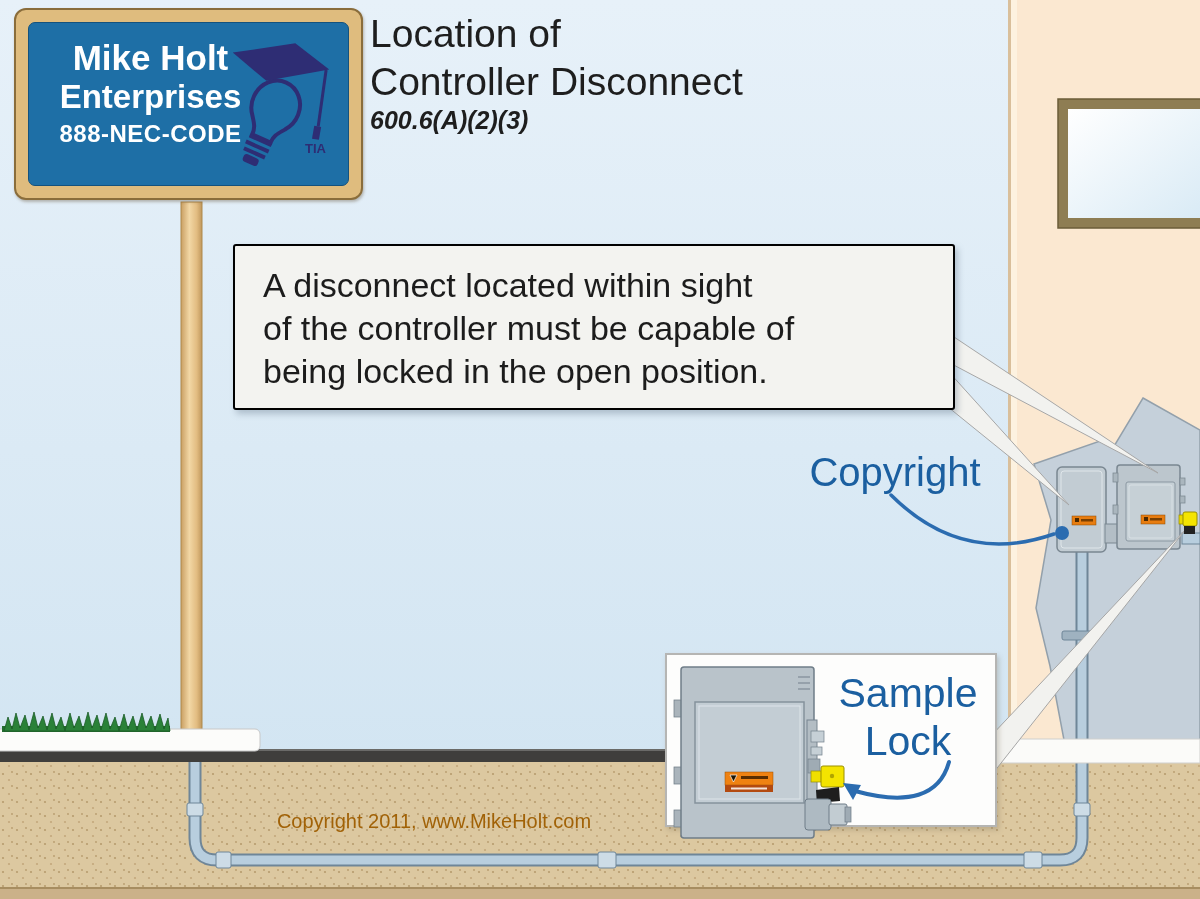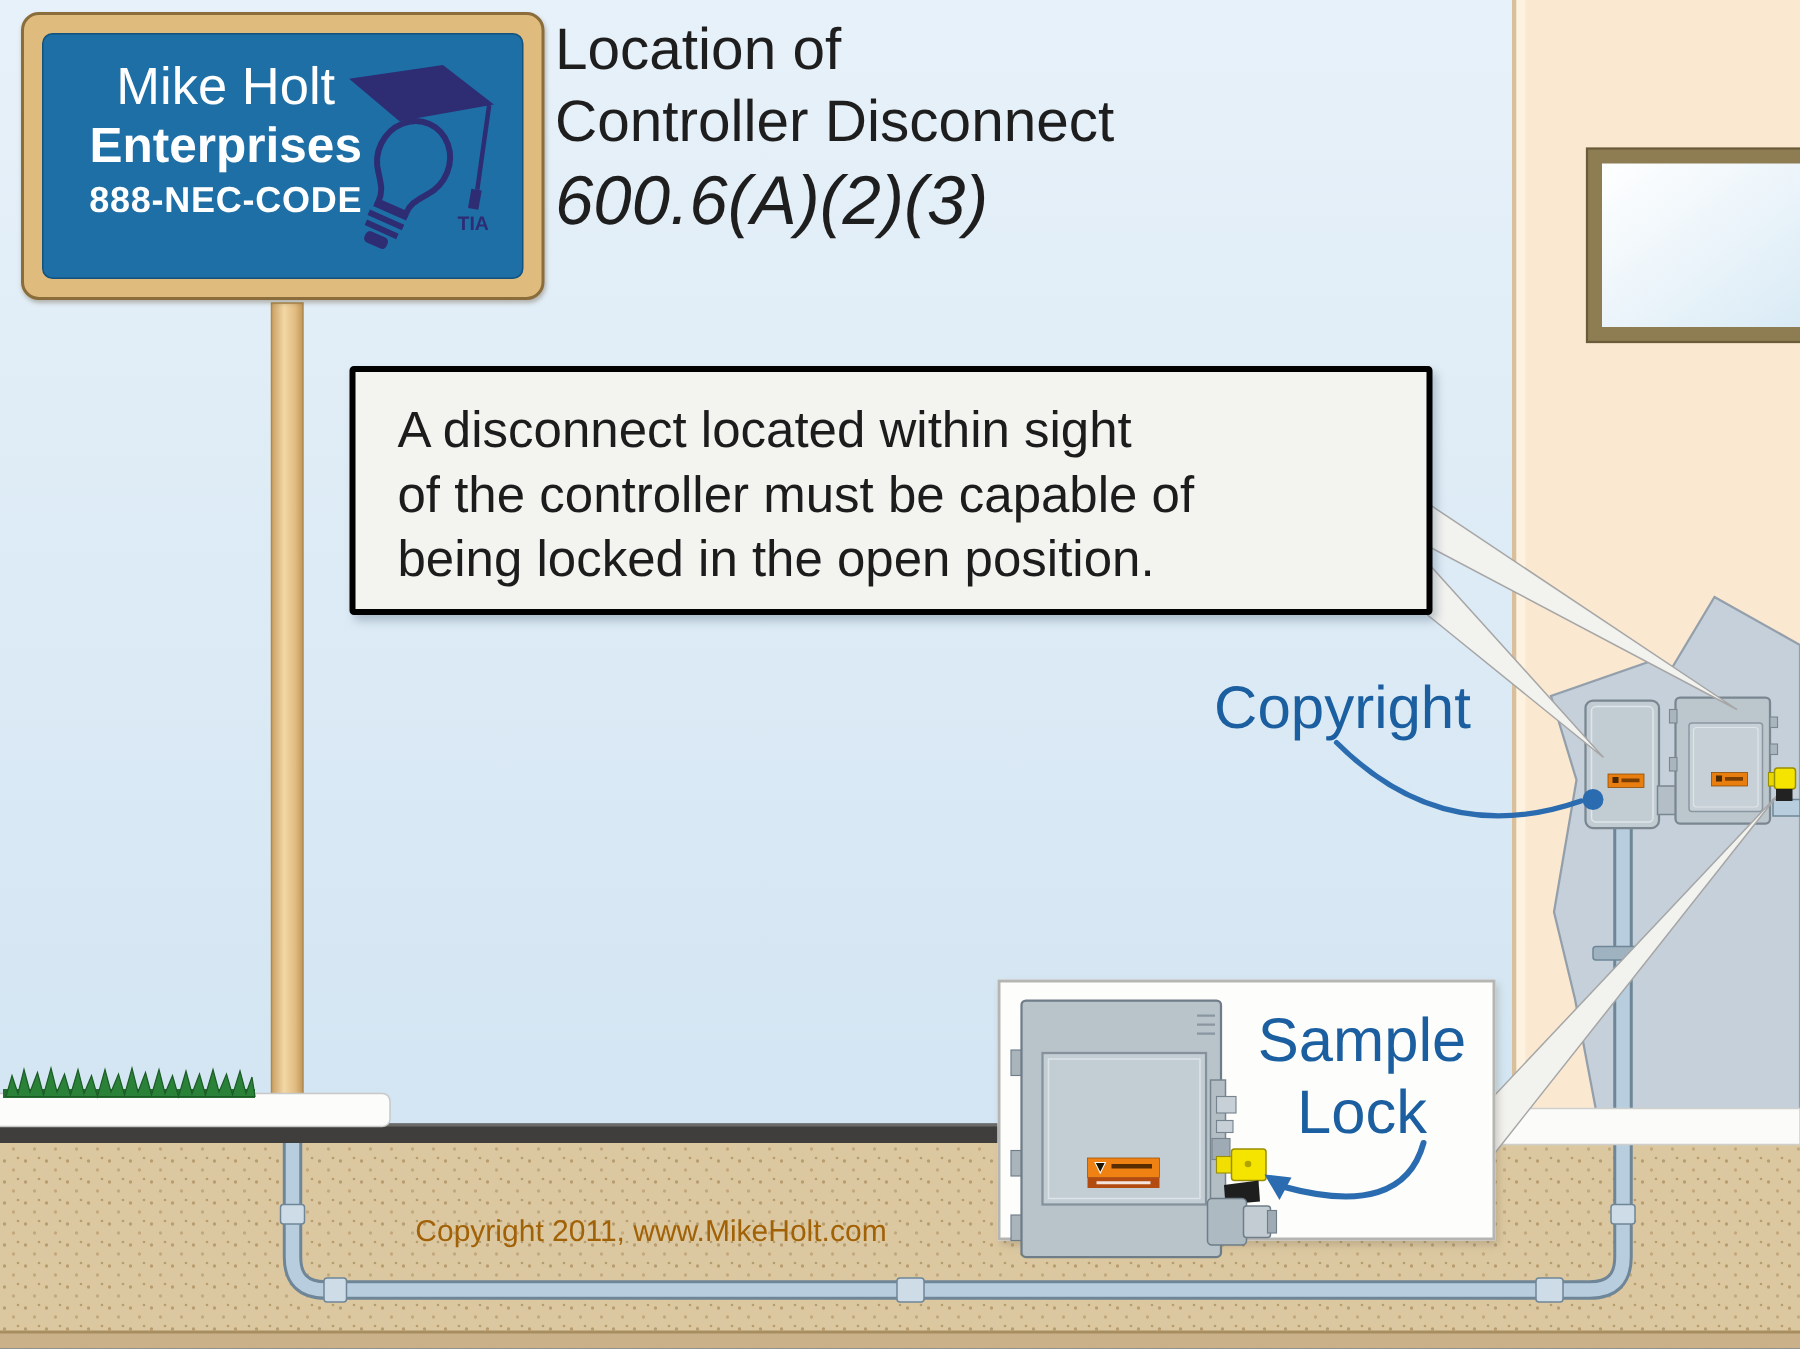--- a/index.html
+++ b/index.html
@@ -14,32 +14,32 @@
   .sign{
     left:14px;top:8px;width:345px;height:188px;
     background:#dfbc7e;border:2px solid #8a6d3b;border-radius:12px;
     box-shadow:1px 2px 3px rgba(90,70,40,.35);
   }
   .sign-inner{
     position:absolute;left:12px;top:12px;right:12px;bottom:12px;
     background:#1e6fa6;border:1px solid #14527e;border-radius:7px;
   }
   .sign-text{position:absolute;left:14px;top:14px;width:215px;text-align:center;color:#ffffff;}
-  .sign-l1{font-size:35px;font-weight:normal;line-height:1.18;}
+  .sign-l1{font-size:35px;font-weight:bold;line-height:1.18;}
   .sign-l2{font-size:33px;font-weight:bold;line-height:1.18;}
   .sign-l3{font-size:24px;font-weight:bold;line-height:1.4;letter-spacing:.5px;}
   .sign-logo{position:absolute;right:6px;top:8px;}
   
   .title{left:370px;top:10px;width:490px;text-align:left;color:#1e1e1e;}
   .title-main{font-size:39px;line-height:1.22;}
-  .title-code{font-size:46px;line-height:1.22;font-style:italic;}
+  .title-code{font-size:25px;line-height:1.22;font-style:italic;font-weight:bold;}
   
   .callout{
     left:233px;top:244px;width:722px;height:166px;box-sizing:border-box;
-    background:#f3f3f0;border:4px solid #000000;border-radius:3px;
+    background:#f3f3f0;border:2px solid #000000;border-radius:3px;
     box-shadow:3px 4px 6px rgba(90,110,130,.35);
   }
   .callout-text{
     position:absolute;left:28px;top:18px;font-size:34px;line-height:1.27;color:#1c1c1c;
   }
   
   .controller-label{left:795px;top:450px;width:200px;text-align:center;
     font-size:40px;color:#1b5fa0;}
   .copyright{left:248px;top:810px;width:372px;text-align:center;
     font-size:20px;color:#a16207;}

